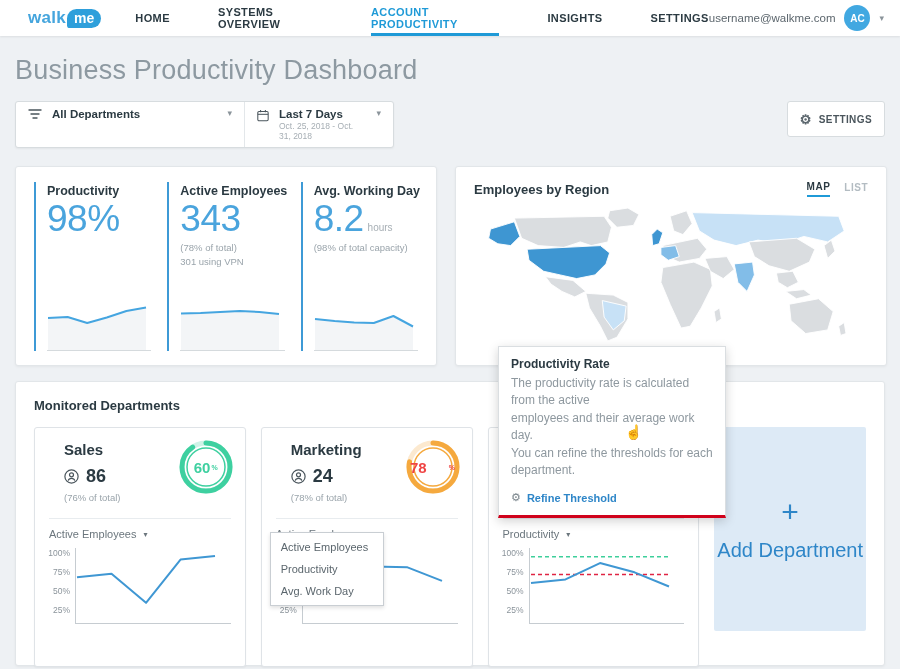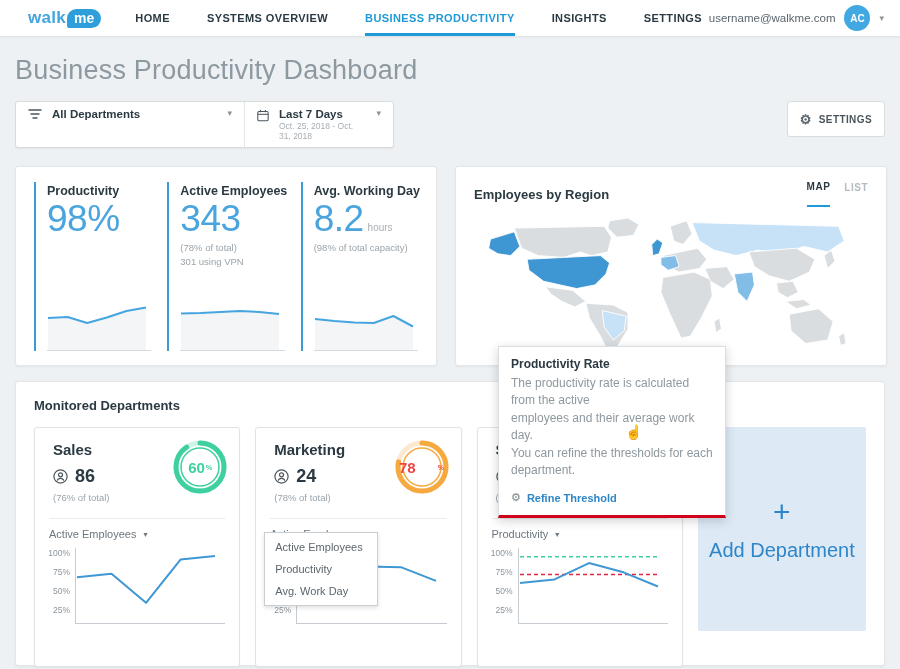--- a/index.html
+++ b/index.html
@@ -10,21 +10,21 @@
     font-family:"Liberation Sans", sans-serif;
     color:#2b3a42;
   }
   
   .topbar { height:36px; background:#fff; display:flex; align-items:center;
     padding:0 16px 0 28px; box-shadow:0 1px 2px rgba(0,0,0,.08); position:relative; z-index:6; }
   .logo { display:flex; align-items:center; margin-right:34px; cursor:pointer; }
   .logo-walk { color:#45a5dd; font-size:17px; font-weight:600; letter-spacing:.3px; }
   .logo-me { background:#2e9fdb; color:#fff; border-radius:10px 10px 10px 3px;
     padding:1px 7px 2px; font-size:14px; font-weight:600; margin-left:1px; }
-  .mainnav { display:flex; gap:37px; height:36px; align-items:stretch; }
+  .mainnav { display:flex; gap:48px; height:36px; align-items:stretch; }
   .nav-item { display:flex; align-items:center; font-size:11px; font-weight:700;
     letter-spacing:.4px; color:#2b3a42; text-decoration:none; border-bottom:3px solid transparent; padding-top:3px; }
   .nav-item.active { color:#1f9ad7; border-bottom-color:#1f9ad7; }
   .topbar-right { margin-left:auto; display:flex; align-items:center; gap:9px; }
   .user-email { font-size:11.5px; color:#5c666d; }
   .avatar { width:26px; height:26px; border-radius:50%; background:#41a8e1; color:#fff;
     font-size:10px; font-weight:700; display:flex; align-items:center; justify-content:center; }
   .tiny-caret { color:#8b949b; font-size:9px; }
 
   
@@ -55,30 +55,30 @@
   .kpi-value { font-size:37px; font-weight:400; color:#4aa4dd; line-height:1.08; letter-spacing:-.5px; }
   .kpi-unit { font-size:10px; color:#a7afb5; margin-left:4px; }
   .kpi-sub { font-size:9.5px; color:#9aa4ab; margin-top:3px; white-space:nowrap; }
   .kpi-spark { margin-top:auto; border-bottom:1px solid #d5dadd; }
   .kpi-spark svg { display:block; }
 
   .map-card { flex:1; height:200px; padding:14px 18px; }
   .map-header { display:flex; align-items:center; }
   .map-title { font-size:13px; font-weight:700; color:#2b3a42; }
   .map-tabs { margin-left:auto; display:flex; gap:14px; align-items:center; }
-  .map-tab { font-size:10px; font-weight:700; letter-spacing:.5px; color:#b3bcc2; cursor:pointer; padding-bottom:13px; }
+  .map-tab { font-size:10px; font-weight:700; letter-spacing:.5px; color:#b3bcc2; cursor:pointer; padding-bottom:3px; }
   .map-tab.active { color:#2b3a42; border-bottom:2px solid #1f9ad7; }
   .world-wrap { margin-top:8px; }
 
   
   .depts-card { margin-top:15px; height:285px; padding:16px 18px; }
   .depts-title { font-size:13px; font-weight:700; color:#2b3a42; }
   .dept-row { display:flex; gap:15px; margin-top:14px; }
   .dept-card { flex:1; height:240px; background:#fff; border:1px solid #dfe3e7; border-radius:3px;
-    box-shadow:0 1px 2px rgba(0,0,0,.04); position:relative; padding:13px 18px; }
+    box-shadow:0 1px 2px rgba(0,0,0,.04); position:relative; padding:13px 29px; }
   .dept-name { font-size:15px; font-weight:700; color:#2b3a42; }
   .dept-count-row { display:flex; align-items:center; gap:7px; margin-top:8px; }
   .dept-count { font-size:18px; font-weight:700; color:#2b3a42; }
   .dept-share { font-size:9.5px; color:#9aa4ab; margin-top:5px; }
   .gauge { position:absolute; top:11px; right:11px; width:56px; height:56px; }
   .gauge svg { position:absolute; inset:0; }
   .gauge-label { position:absolute; inset:0; display:flex; align-items:center; justify-content:center; font-weight:700; }
   .gauge-num { font-size:15px; }
   .gauge-label sup { font-size:7px; font-weight:700; margin-left:1px; }
   .dept-bottom { position:absolute; left:14px; right:14px; top:90px; border-top:1px solid #e8ecef; padding-top:9px; }
@@ -115,21 +115,21 @@
 <body>
 
 <header class="topbar">
   <div class="logo">
     <span class="logo-walk">walk</span>
     <span class="logo-me">me</span>
   </div>
   <nav class="mainnav">
     <a class="nav-item">HOME</a>
     <a class="nav-item">SYSTEMS OVERVIEW</a>
-    <a class="nav-item active">BUSINESS PRODUCTIVITY</a>
+    <a class="nav-item active">ACCOUNT PRODUCTIVITY</a>
     <a class="nav-item">INSIGHTS</a>
     <a class="nav-item">SETTINGS</a>
   </nav>
   <div class="topbar-right">
     <span class="user-email">username@walkme.com</span>
     <span class="avatar">AC</span>
     <span class="tiny-caret">▾</span>
   </div>
 </header>
 

